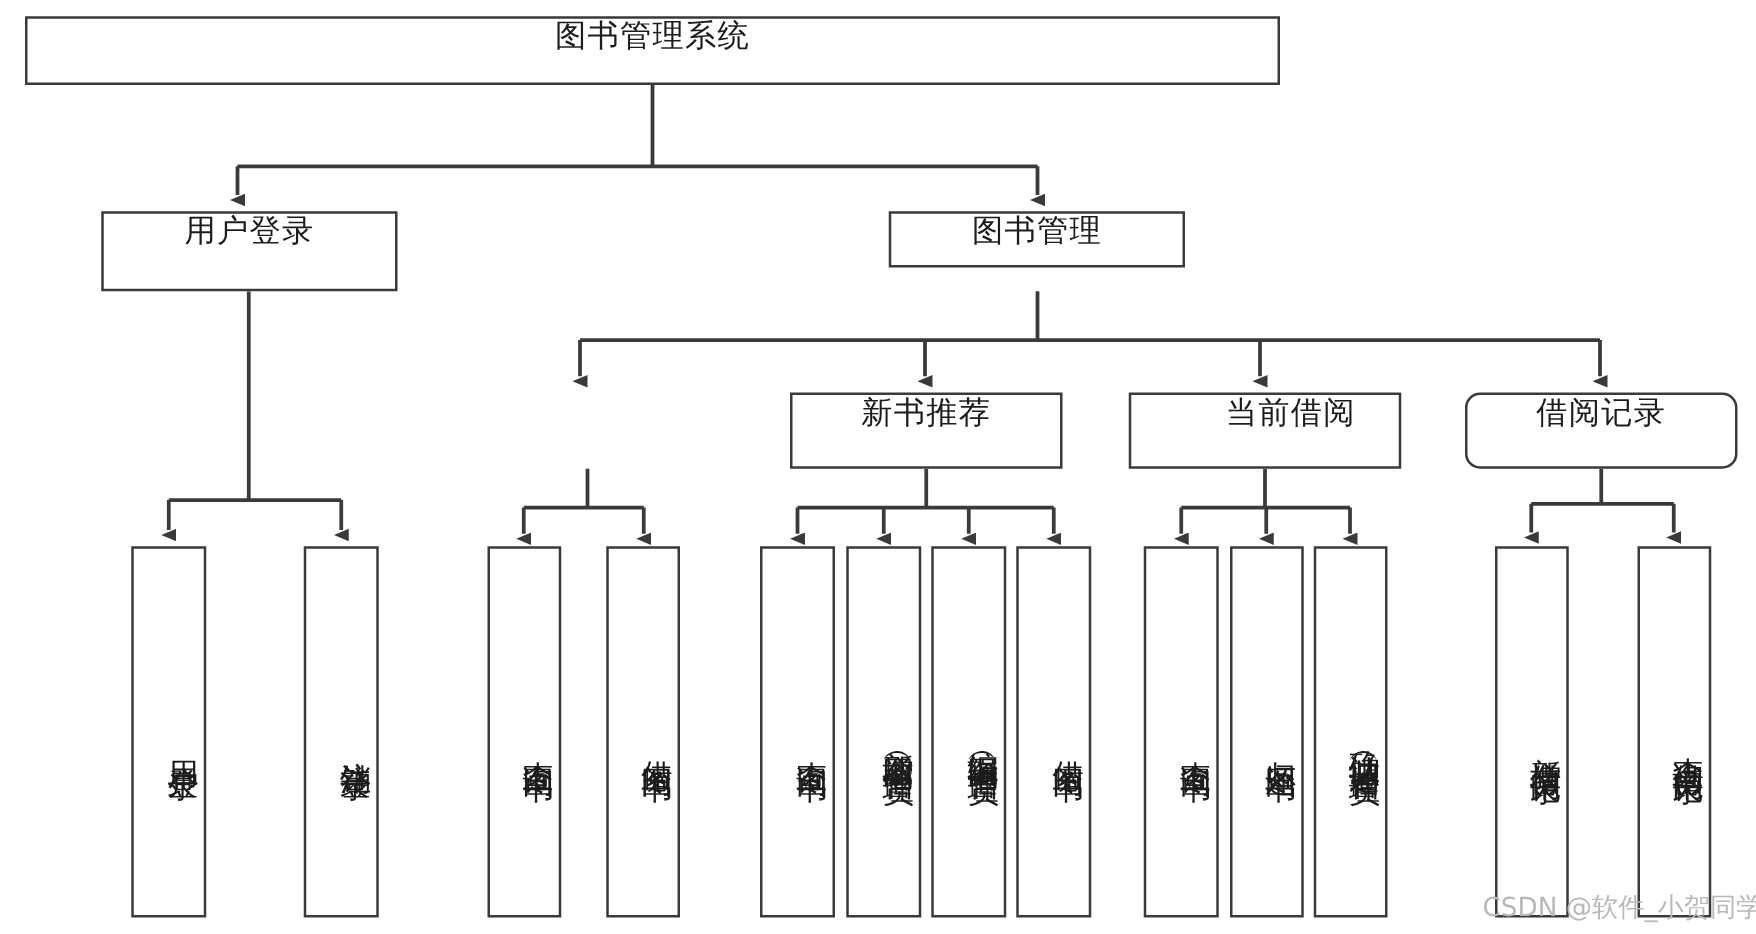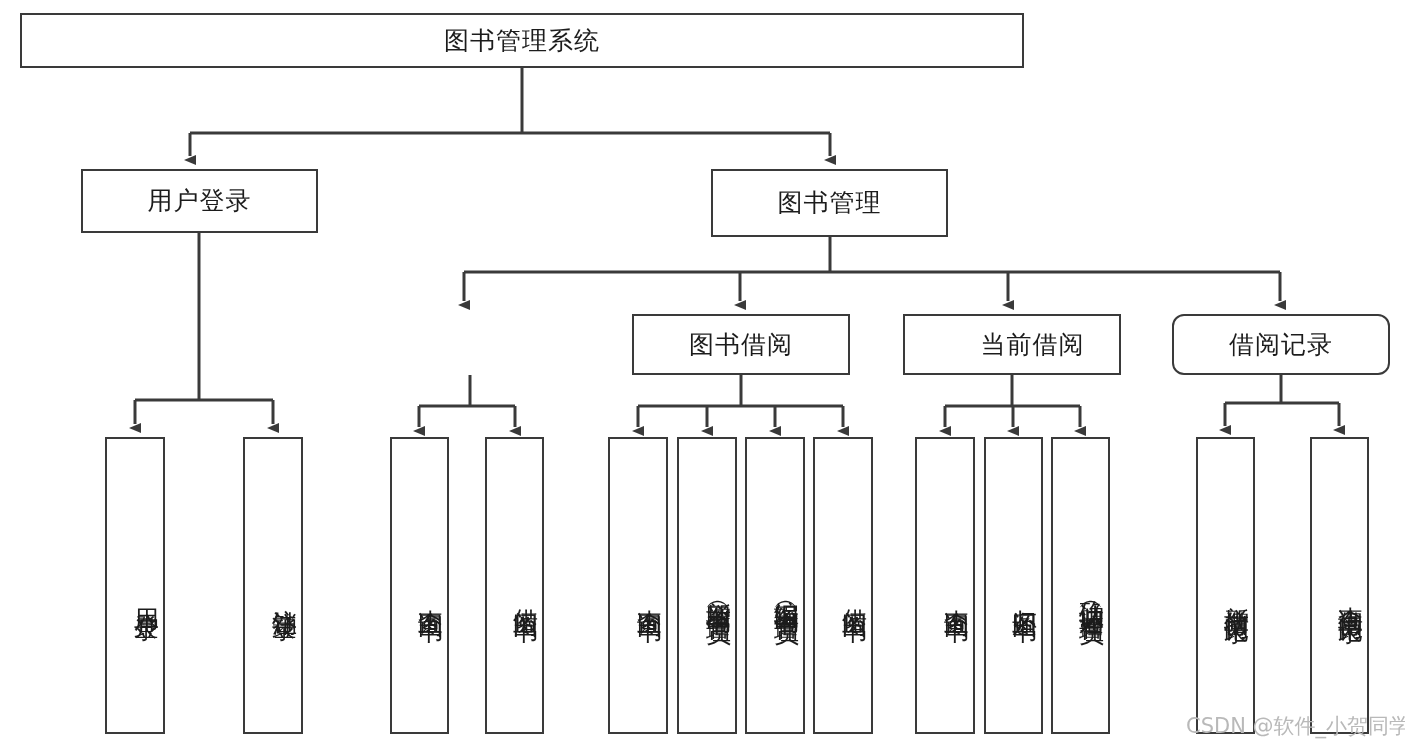--- a/index.html
+++ b/index.html
@@ -24,21 +24,20 @@
     width: 1405px;
     height: 747px;
     pointer-events: none;
   }
   .node {
     position: absolute;
     box-sizing: border-box;
     border: 2.5px solid #3a3a3a;
     background: #ffffff;
     display: flex;
-    align-items: center;
     justify-content: center;
     color: #1c1c1c;
   }
   .node.horiz {
     font-size: 25px;
     letter-spacing: 1px;
     line-height: 1.1;
   }
   .node.vert {
     writing-mode: vertical-rl;
@@ -119,26 +118,26 @@
     </g>
   </svg>
 
   <div class="node horiz" style="left:20px; top:13px; width:1004px; height:55px;">
     <span>图书管理系统</span>
   </div>
 
   <div class="node horiz" style="left:81px; top:169px; width:237px; height:64px;">
     <span>用户登录</span>
   </div>
-  <div class="node horiz" style="left:711px; top:169px; width:237px; height:68px;">
+  <div class="node horiz" style="left:711px; top:169px; width:237px; height:45px;">
     <span>图书管理</span>
   </div>
 
   <div class="node horiz" style="left:632px; top:314px; width:218px; height:61px;">
-    <span>图书借阅</span>
+    <span>新书推荐</span>
   </div>
   <div class="node horiz" style="left:903px; top:314px; width:218px; height:61px;padding-left:41px;">
     <span>当前借阅</span>
   </div>
   <div class="node horiz" style="left:1172px; top:314px; width:218px; height:61px;border-radius:12px;">
     <span>借阅记录</span>
   </div>
 
   <div class="node vert" style="left:105px; top:437px; width:60px; height:297px;">
     <span>用户登录</span>

